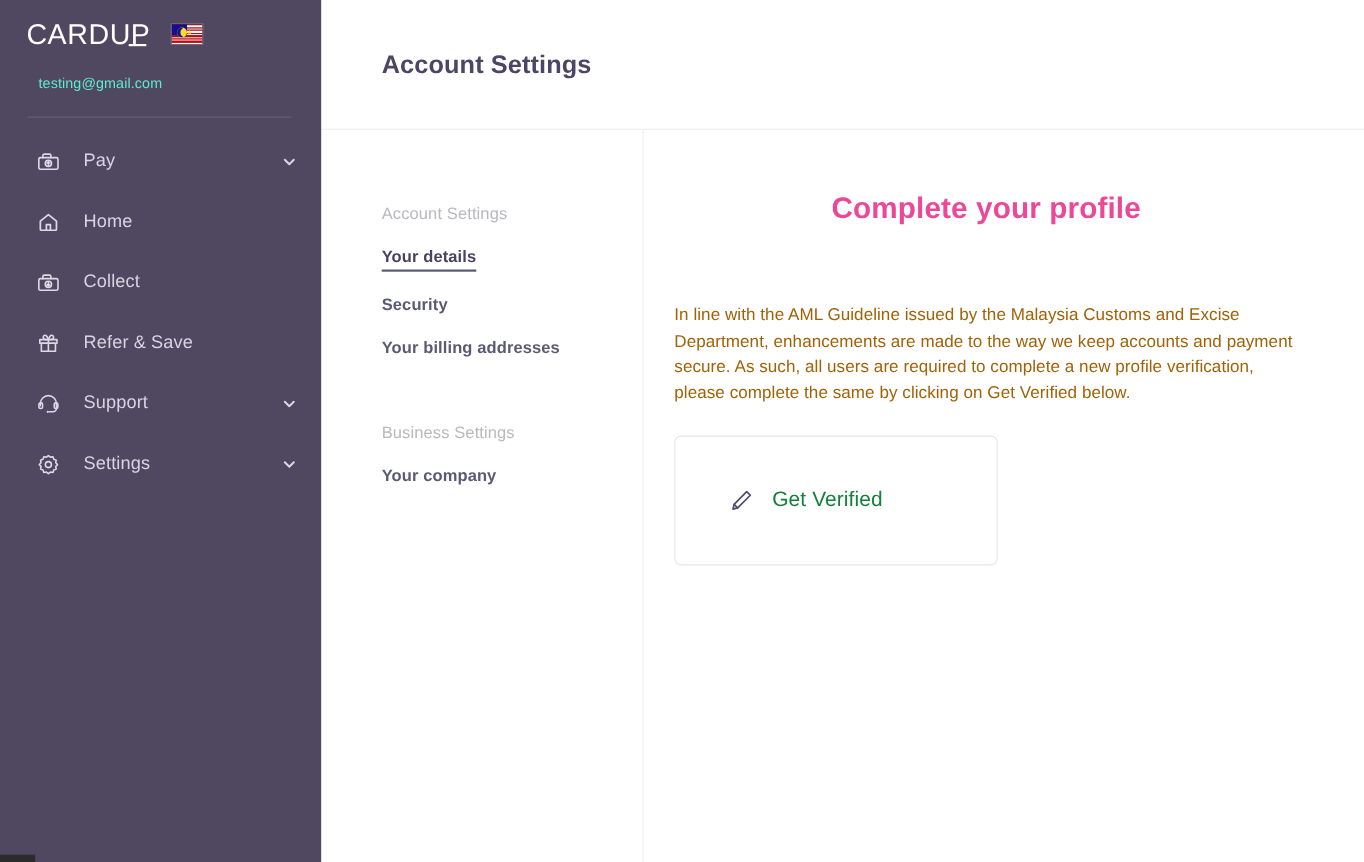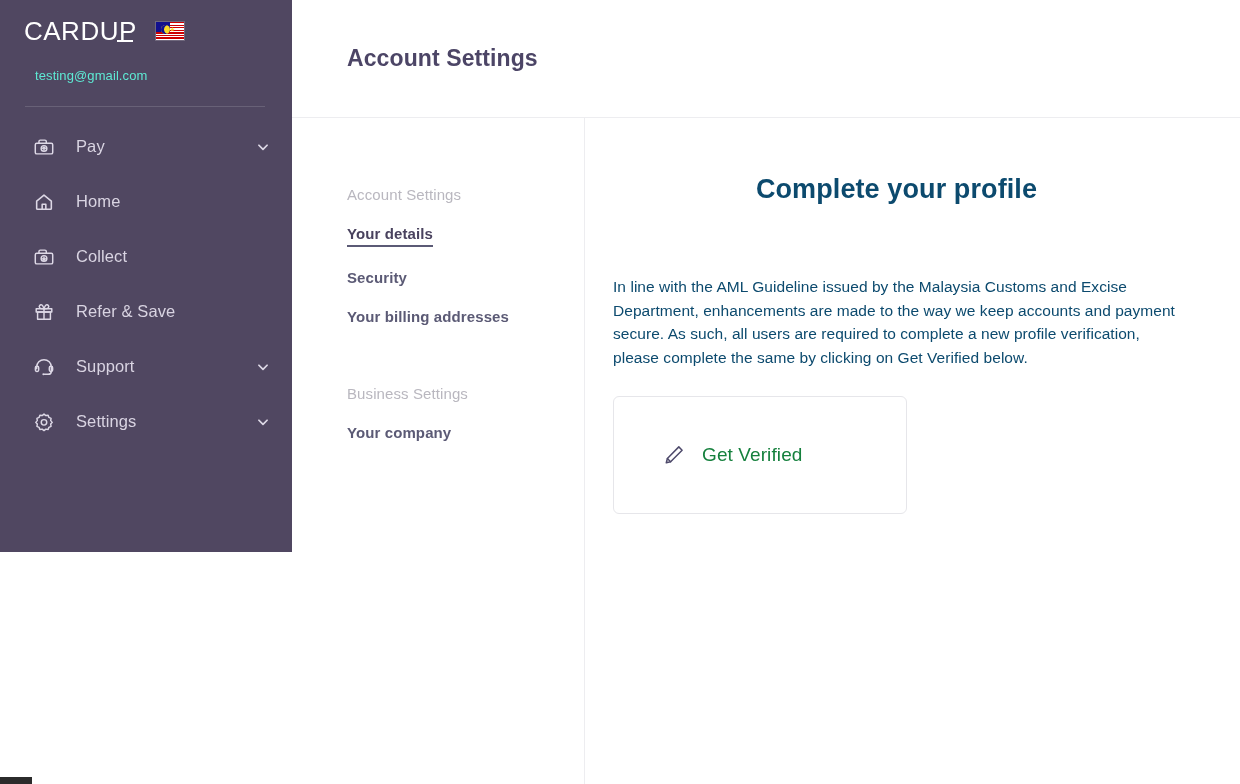--- a/index.html
+++ b/index.html
@@ -13,21 +13,21 @@
   body {
     font-family: "Liberation Sans", sans-serif;
     background: #ffffff;
     display: flex;
     position: relative;
   }
 
   
   #sidebar {
     width: 292px;
-    height: 552px;
+    height: 784px;
     background: #504761;
     flex: 0 0 292px;
     position: relative;
     overflow: hidden;
   }
 
   .brand-row {
     display: flex;
     align-items: center;
     padding: 16px 0 0 24px;
@@ -205,29 +205,29 @@
 
   
   #main {
     flex: 1 1 auto;
     padding: 56px 60px 0 28px;
     min-width: 0;
   }
   #main .main-title {
     font-size: 27px;
     font-weight: bold;
-    color: #0c4a6e;
+    color: #ec4899;
     text-align: center;
     letter-spacing: 0.1px;
     margin-bottom: 70px;
   }
   #main .main-body {
     font-size: 15.5px;
     line-height: 23.5px;
-    color: #0c4a6e;
+    color: #a16207;
     max-width: 562px;
     margin: 0 0 0 0;
     letter-spacing: 0.05px;
   }
 
   .verify-card {
     margin-top: 27px;
     width: 294px;
     height: 118px;
     border: 1px solid #e6e6ea;

